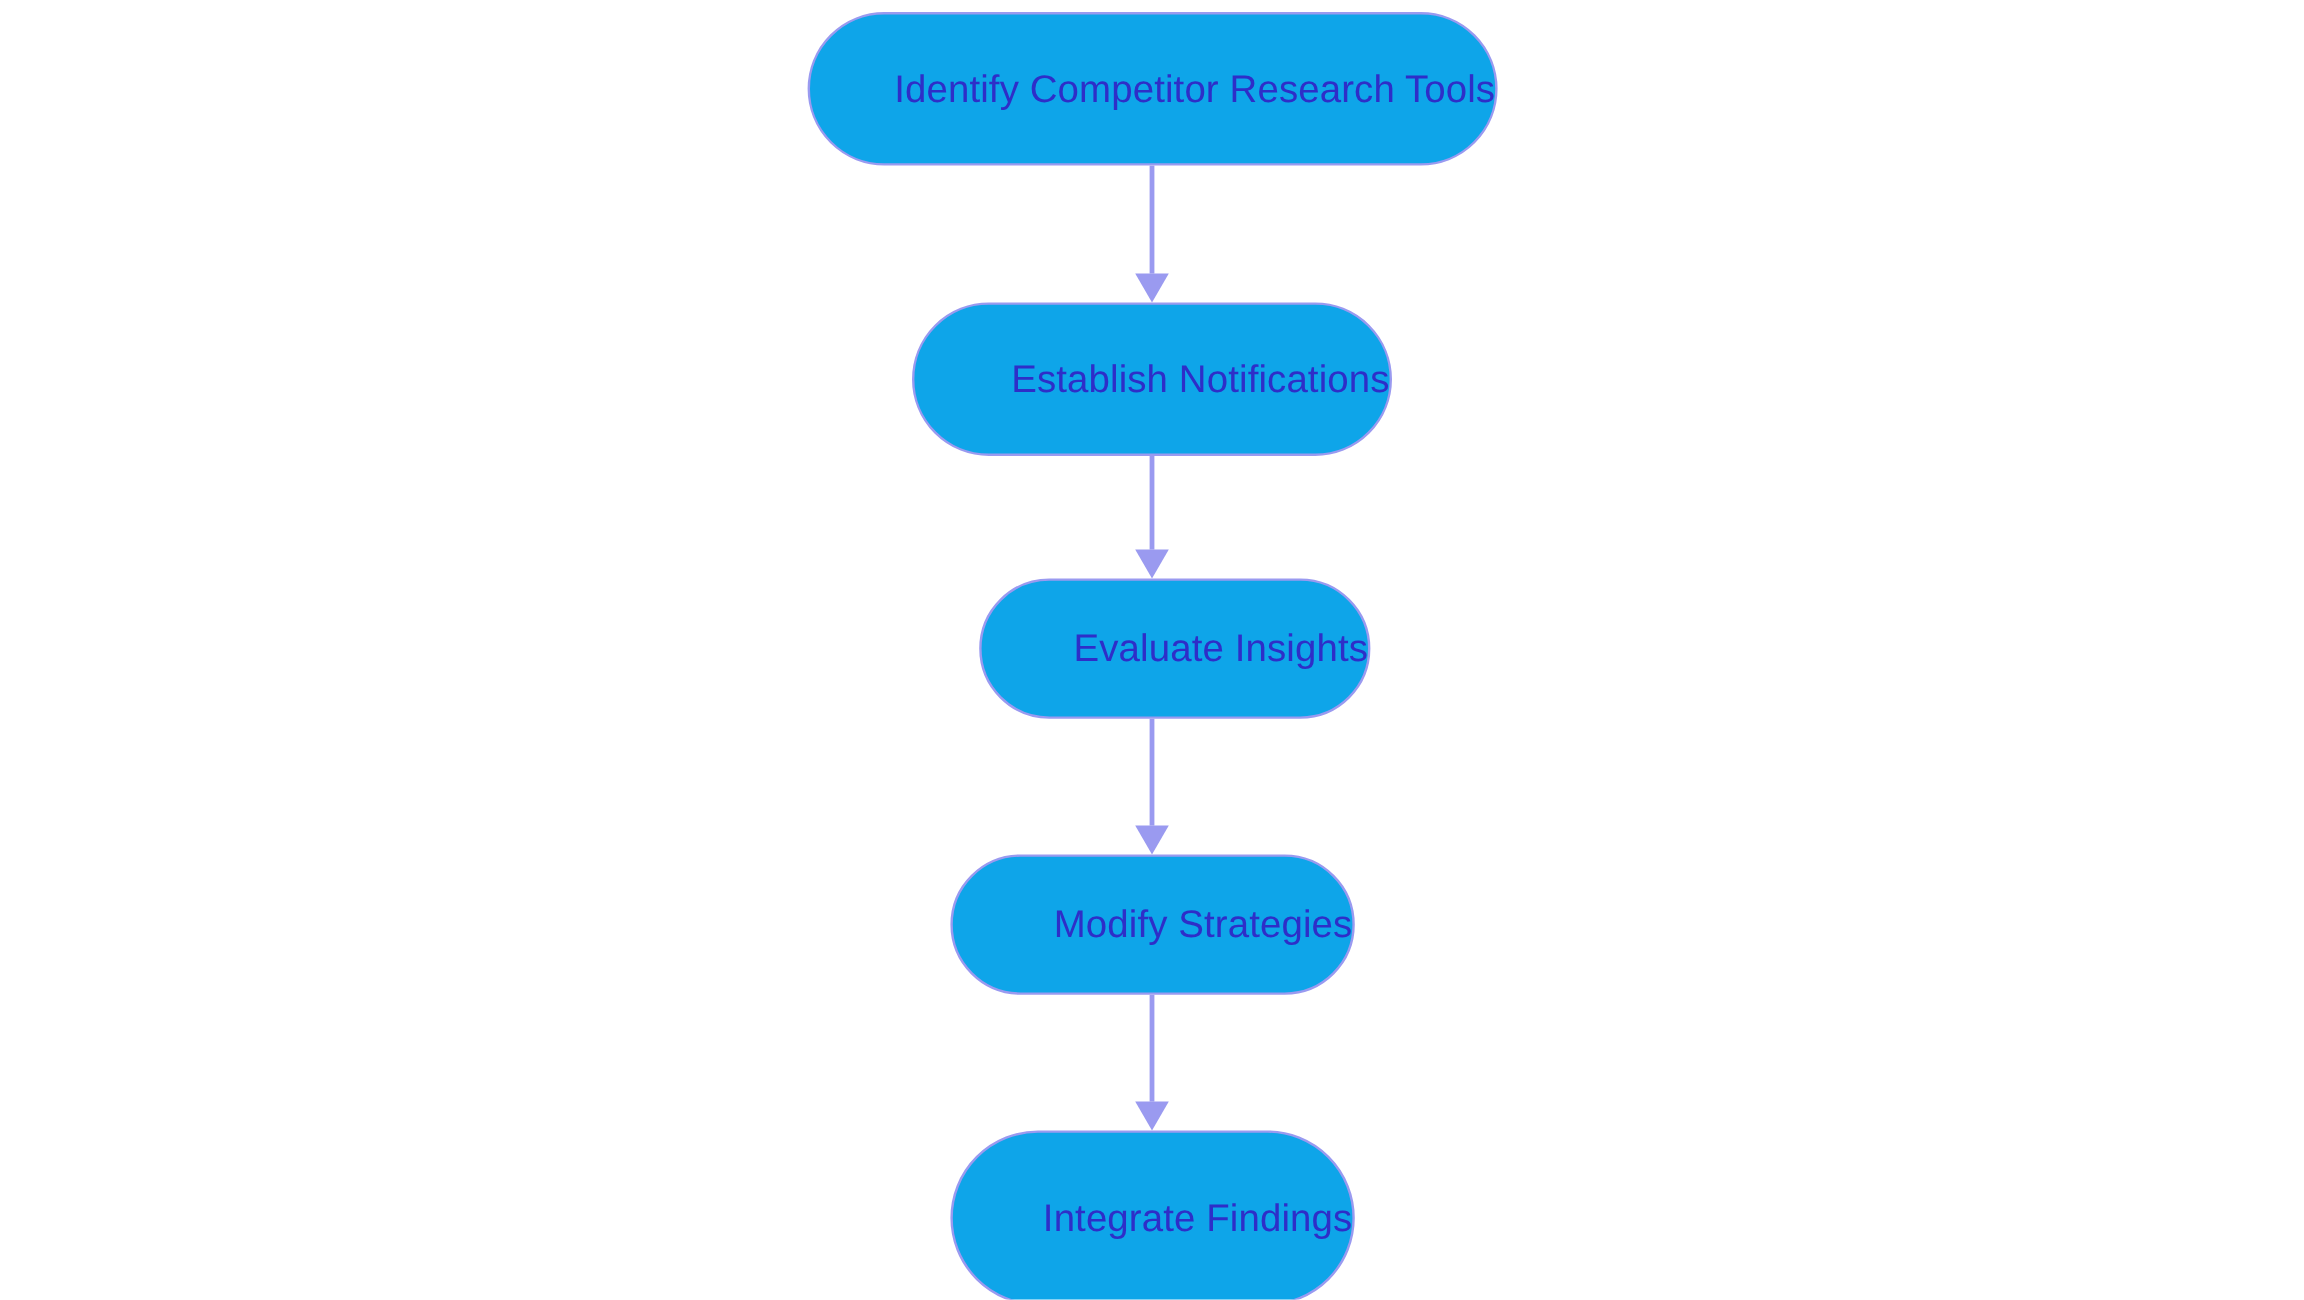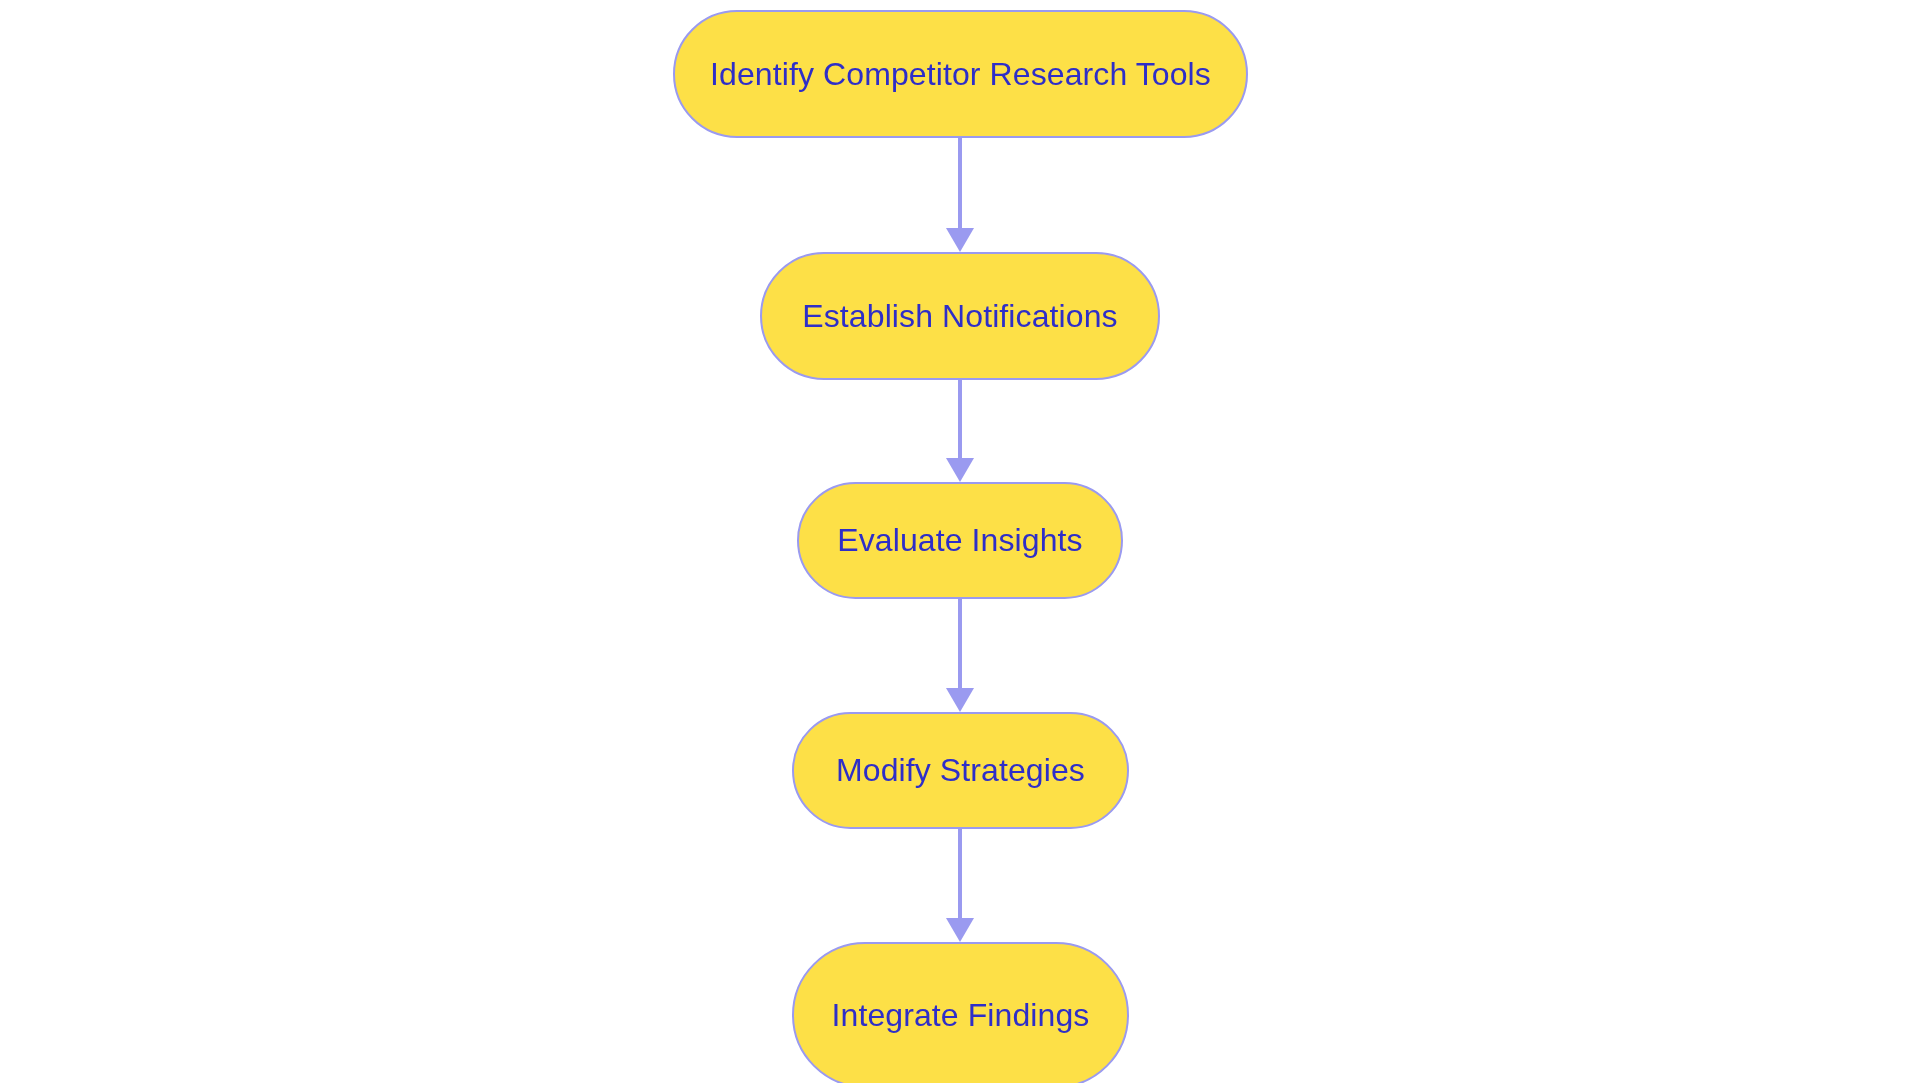--- a/index.html
+++ b/index.html
@@ -24,39 +24,39 @@
     position: absolute;
     left: 0;
     top: 0;
     width: 1920px;
     height: 1083px;
     pointer-events: none;
   }
   .flow-node {
     position: absolute;
     box-sizing: border-box;
-    background: #fde047;
+    background: #0ea5e9;
     border: 2px solid #9a9af0;
     border-radius: 999px;
     display: flex;
     align-items: center;
-    justify-content: center;
+    justify-content: flex-end;
     text-align: center;
   }
   .flow-node-label {
     color: #2e2ec8;
     font-family: "Liberation Sans", sans-serif;
     font-weight: 400;
     line-height: 1.2;
     white-space: nowrap;
     letter-spacing: 0.1px;
   }
   .node-1 { left: 673px; top: 10px;  width: 575px; height: 128px; }
   .node-2 { left: 760px; top: 252px; width: 400px; height: 128px; }
-  .node-3 { left: 797px; top: 482px; width: 326px; height: 117px; }
+  .node-3 { left: 816px; top: 482px; width: 326px; height: 117px; }
   .node-4 { left: 792px; top: 712px; width: 337px; height: 117px; }
   .node-5 { left: 792px; top: 942px; width: 337px; height: 146px; }
   .node-1 .flow-node-label { font-size: 32px; }
   .node-2 .flow-node-label { font-size: 32px; }
   .node-3 .flow-node-label { font-size: 32px; }
   .node-4 .flow-node-label { font-size: 32px; }
   .node-5 .flow-node-label { font-size: 32px; }
 </style>
 </head>
 <body>

